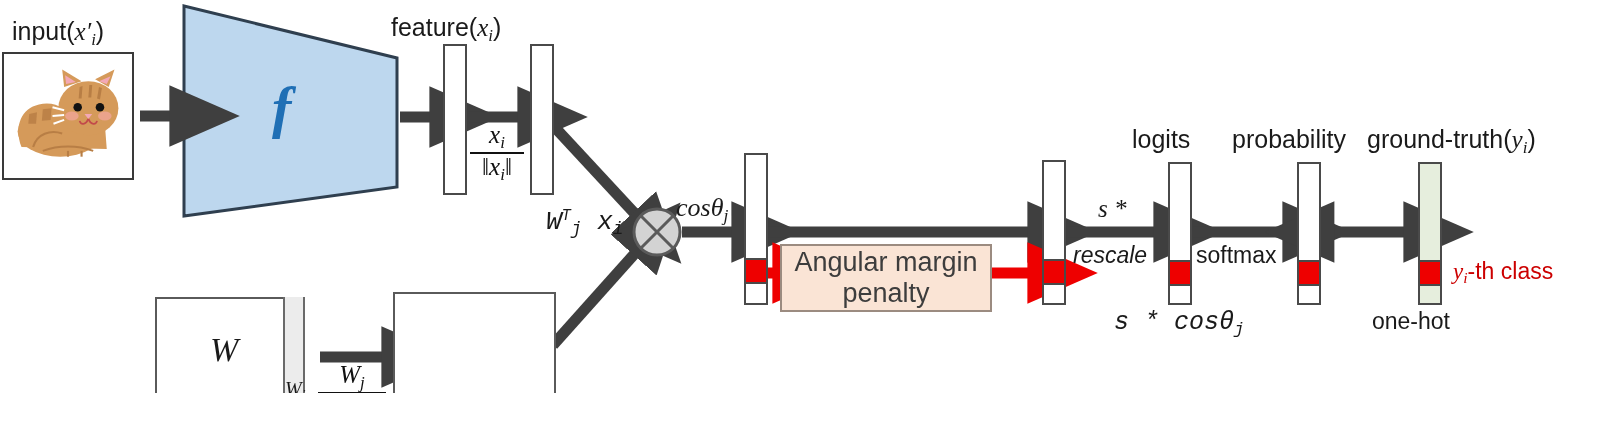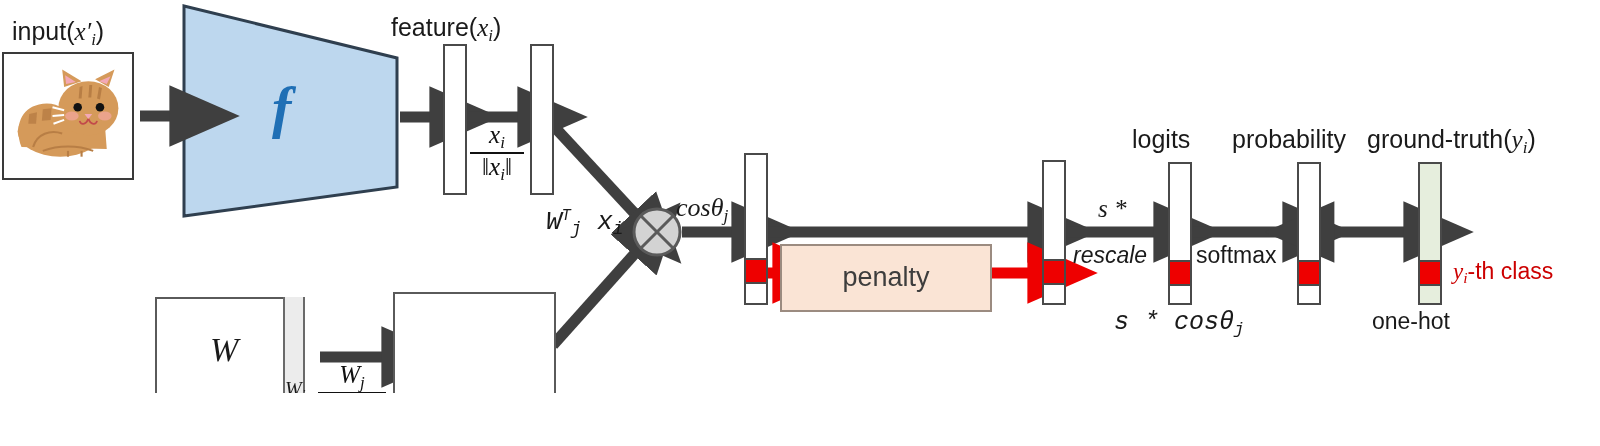--- a/index.html
+++ b/index.html
@@ -221,20 +221,21 @@
   <div class="txt" style="left:676px;top:194px;font-family:'Liberation Serif', serif;font-style:italic;font-size:26px;">
     <span>cosθ</span><span class="sub">j</span>
   </div>
 
   <div class="abs bar" style="left:744px;top:153px;width:24px;height:152px;">
     <div class="seg redseg" style="top:103px;height:22px;"></div>
   </div>
 
   <div class="abs penaltybox" style="left:780px;top:244px;width:212px;height:68px;">
     <div>
+      <div>Angular margin</div>
       <div>penalty</div>
     </div>
   </div>
 
   <div class="abs bar" style="left:1042px;top:160px;width:24px;height:145px;">
     <div class="seg redseg" style="top:97px;height:22px;"></div>
   </div>
 
   <div class="txt" style="left:1098px;top:196px;font-family:'Liberation Serif', serif;font-style:italic;font-size:25px;">
     <span>s *</span>

